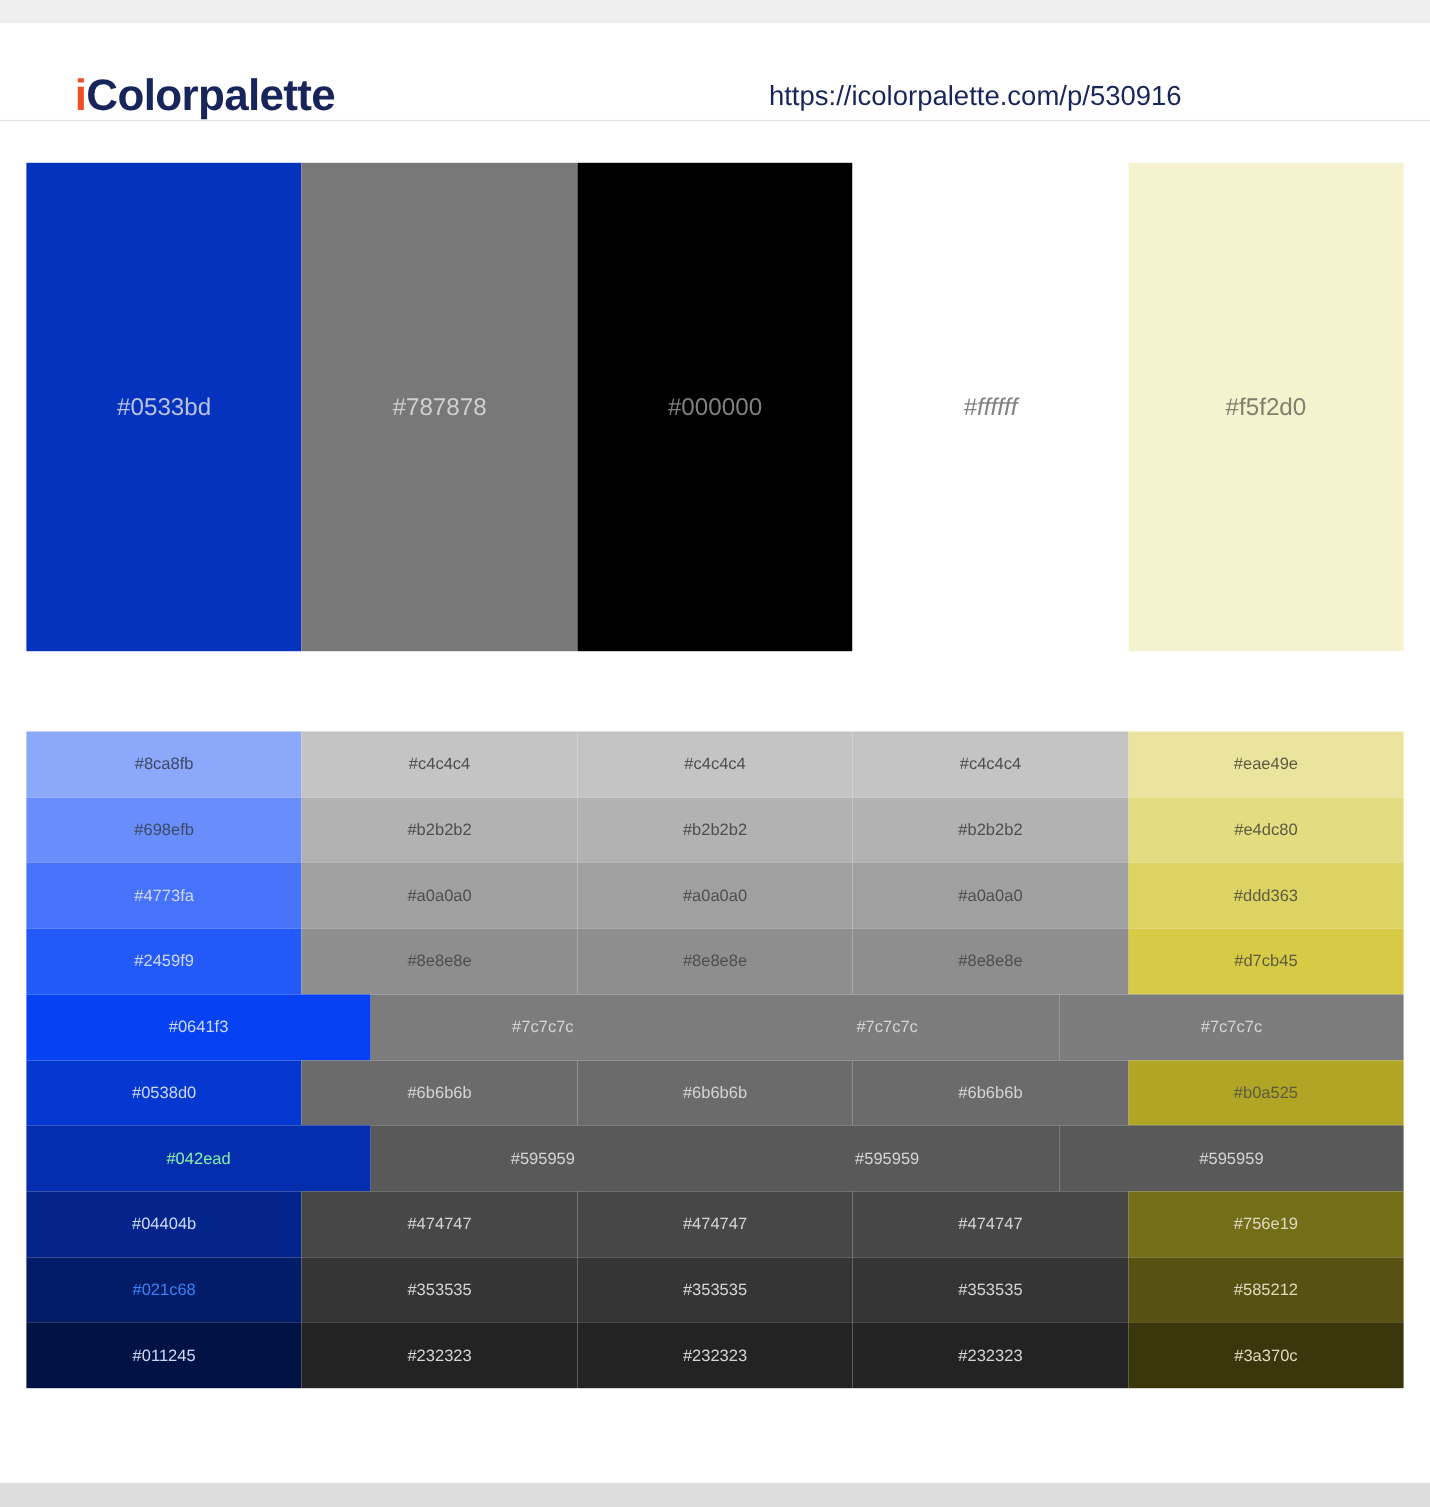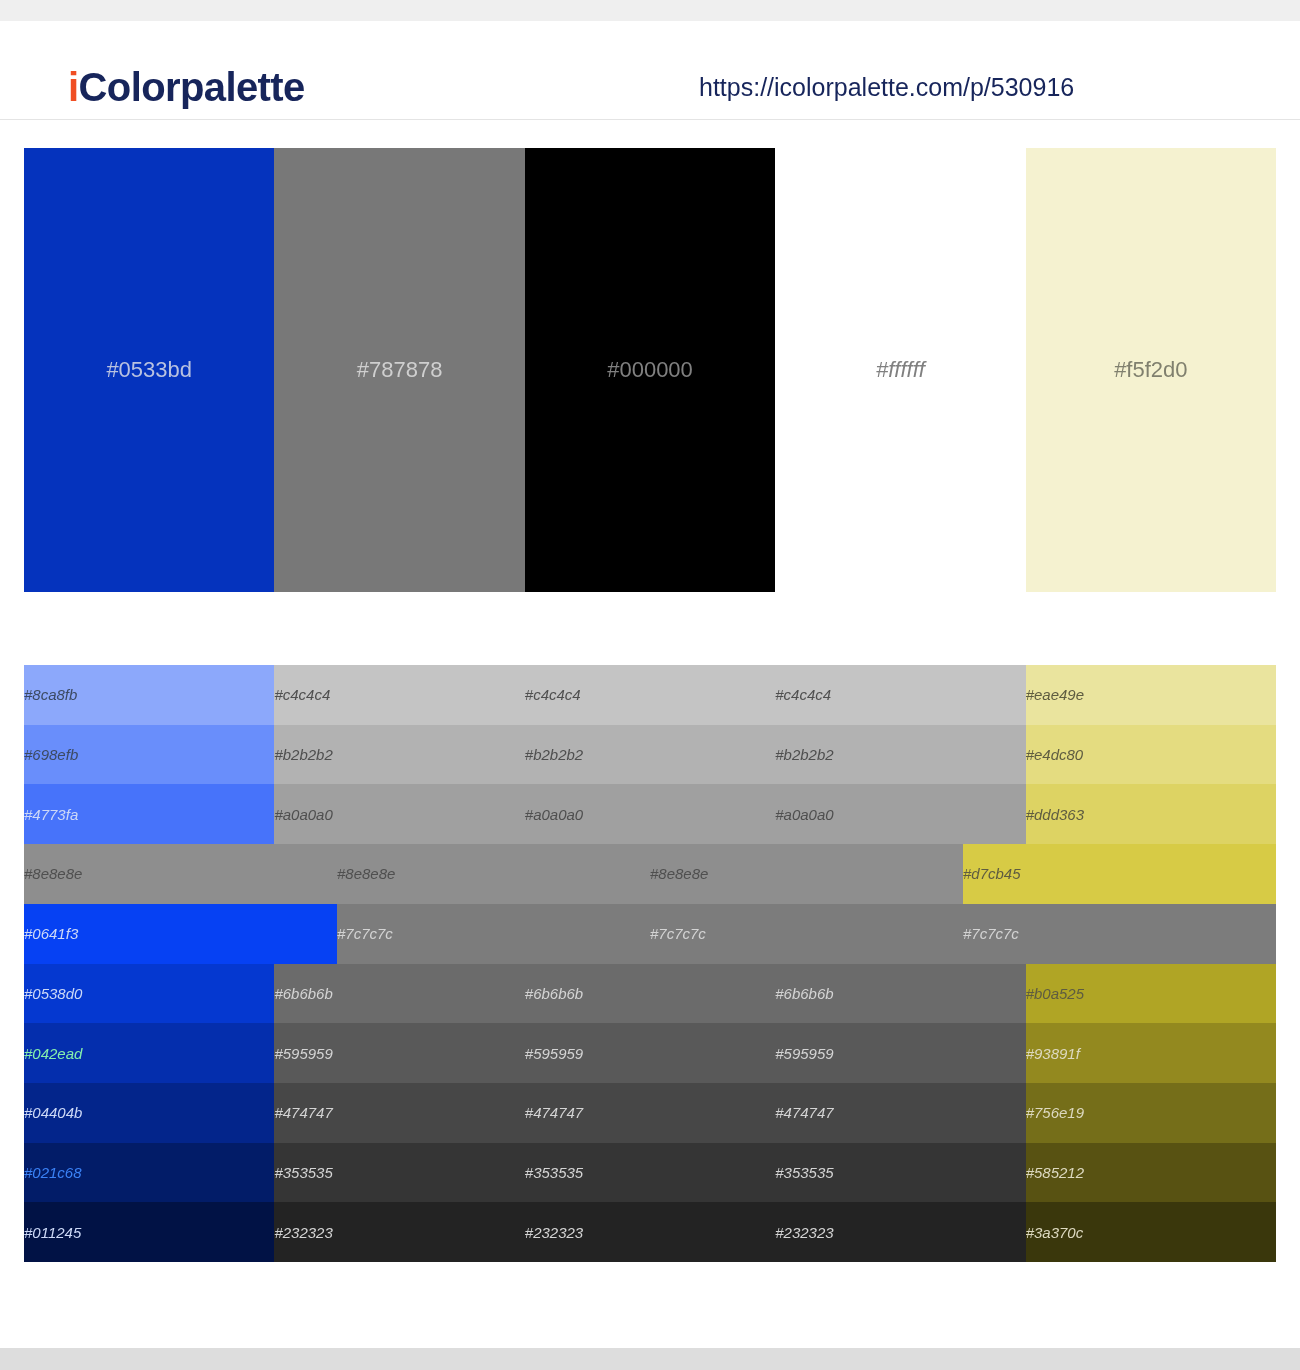--- a/index.html
+++ b/index.html
@@ -22,21 +22,21 @@
     width: 1300px;
     height: 21px;
     background: #efefef;
   }
 
   
   .header {
     position: absolute;
     top: 21px; left: 0;
     width: 1300px;
-    height: 99px;
+    height: 89px;
     background: #ffffff;
     border-bottom: 1px solid #e4e4e4;
     box-sizing: border-box;
   }
   .logo {
     position: absolute;
     left: 68px;
     top: 46px;
     font-size: 40px;
     font-weight: bold;
@@ -88,24 +88,23 @@
     flex-direction: column;
   }
   .shade-row {
     flex: 1 1 0;
     display: flex;
   }
   .shade-cell {
     flex: 1 1 0;
     display: flex;
     align-items: center;
-    justify-content: flex-start;
+    justify-content: center;
     font-size: 15px;
     line-height: 1;
-    font-style: italic;
   }
 
   
   .bottom-band {
     position: absolute;
     left: 0;
     top: 1348px;
     width: 1300px;
     height: 22px;
     background: #dddddd;
@@ -185,20 +184,23 @@
         <span style="color: rgb(79, 79, 79);">#a0a0a0</span>
       </div>
       <div class="shade-cell" style="background: rgb(160, 160, 160);">
         <span style="color: rgb(79, 79, 79);">#a0a0a0</span>
       </div>
       <div class="shade-cell" style="background: rgb(221, 211, 99);">
         <span style="color: rgb(94, 92, 64);">#ddd363</span>
       </div>
     </div>
     <div class="shade-row">
+      <div class="shade-cell" style="background: rgb(36, 89, 249);">
+        <span style="color: rgb(205, 217, 247);">#2459f9</span>
+      </div>
       <div class="shade-cell" style="background: rgb(142, 142, 142);">
         <span style="color: rgb(79, 79, 79);">#8e8e8e</span>
       </div>
       <div class="shade-cell" style="background: rgb(142, 142, 142);">
         <span style="color: rgb(79, 79, 79);">#8e8e8e</span>
       </div>
       <div class="shade-cell" style="background: rgb(142, 142, 142);">
         <span style="color: rgb(79, 79, 79);">#8e8e8e</span>
       </div>
       <div class="shade-cell" style="background: rgb(215, 203, 69);">
@@ -242,23 +244,20 @@
       </div>
       <div class="shade-cell" style="background: rgb(89, 89, 89);">
         <span style="color: rgb(212, 212, 212);">#595959</span>
       </div>
       <div class="shade-cell" style="background: rgb(89, 89, 89);">
         <span style="color: rgb(212, 212, 212);">#595959</span>
       </div>
       <div class="shade-cell" style="background: rgb(89, 89, 89);">
         <span style="color: rgb(212, 212, 212);">#595959</span>
       </div>
-      <div class="shade-cell" style="background: rgb(147, 137, 31);">
-        <span style="color: rgb(221, 217, 192);">#93891f</span>
-      </div>
     </div>
     <div class="shade-row">
       <div class="shade-cell" style="background: rgb(3, 37, 139);">
         <span style="color: rgb(205, 217, 247);">#04404b</span>
       </div>
       <div class="shade-cell" style="background: rgb(71, 71, 71);">
         <span style="color: rgb(212, 212, 212);">#474747</span>
       </div>
       <div class="shade-cell" style="background: rgb(71, 71, 71);">
         <span style="color: rgb(212, 212, 212);">#474747</span>

